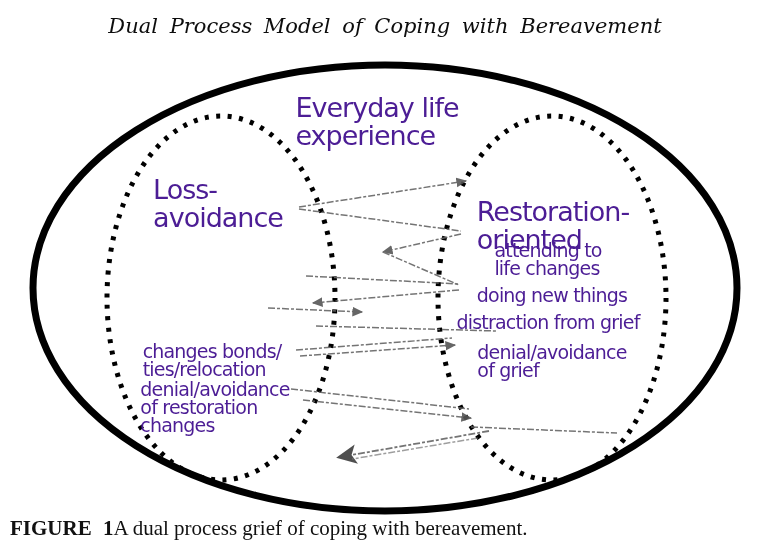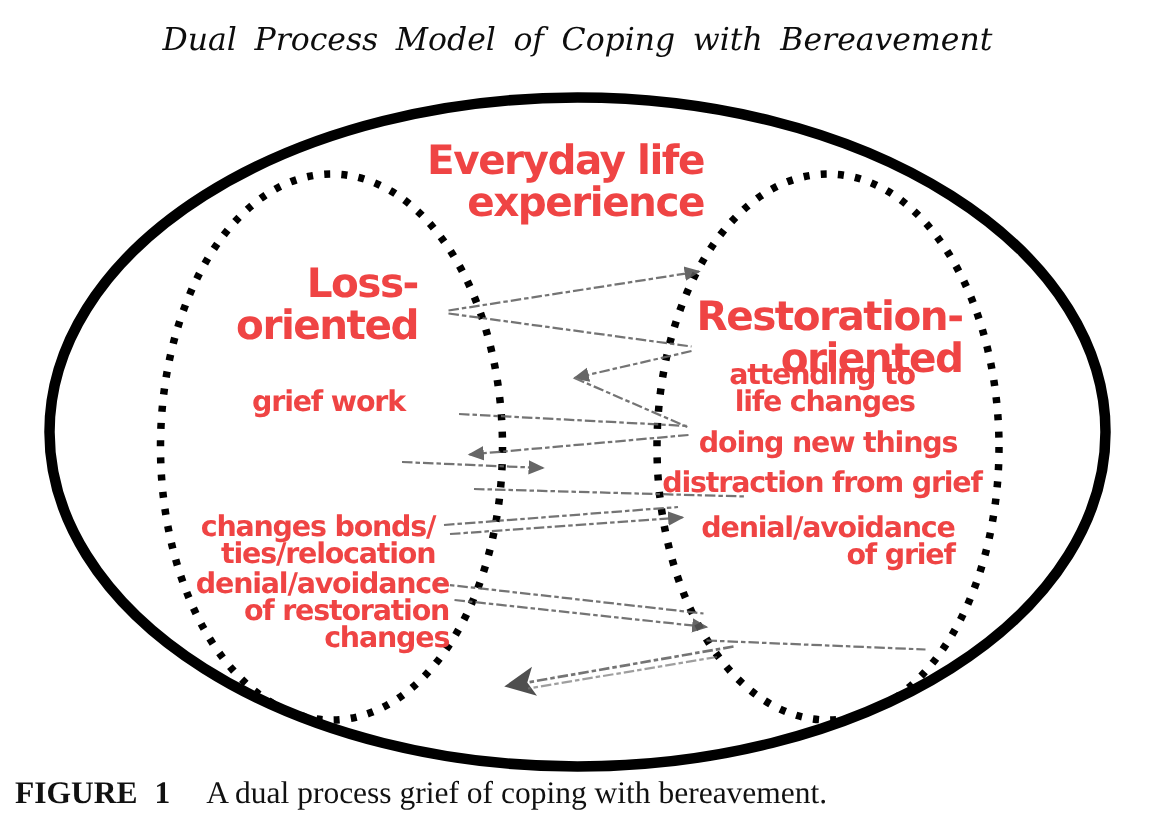--- a/index.html
+++ b/index.html
@@ -20,44 +20,44 @@
     font-family:"DejaVu Serif",serif;
     font-style:italic;
     font-size:21px;
     word-spacing:5px;
     color:#0d0d0d;
   }
   svg.layer{position:absolute;left:0;top:0;}
   .lbl{
     position:absolute;
     transform:translateX(-50%);
-    text-align:right;
+    text-align:left;
     white-space:pre-line;
-    font-weight:bold;
-    color:#ef4444;
+    font-weight:normal;
+    color:#4c1d95;
   }
   .heading{
     font-size:27px;
     line-height:28px;
     letter-spacing:-1px;
   }
   .item{
     font-size:19px;
     line-height:18px;
     letter-spacing:-0.8px;
   }
   .caption{
     position:absolute;
     left:10px;top:516px;
     font-family:"Liberation Serif",serif;
     font-size:21px;
     color:#111;
     white-space:nowrap;
   }
-  .caption .fig{font-weight:bold;word-spacing:6px;margin-right:24px;}
+  .caption .fig{font-weight:bold;word-spacing:6px;margin-right:0;}
   .edge-tick{
     position:absolute;
     right:0px;top:513px;
     width:3px;height:35px;
     background:#20242c;
   }
 </style>
 </head>
 <body>
 
@@ -97,26 +97,25 @@
       <path d="M471,427 L617,433"></path>
       <path d="M489,431 L340,457" stroke-width="1.8" marker-end="url(#arrB)"></path>
       <path d="M478,438 L352,459" opacity="0.7"></path>
     </g>
   </svg>
 
   <div class="lbl heading" style="left:377px;top:94px;">Everyday life
 experience</div>
 
   <div class="lbl heading" style="left:218px;top:176px;">Loss-
-oriented</div>
+avoidance</div>
 
   <div class="lbl heading" style="left:553px;top:182px;margin-top:16px;">Restoration-
 oriented</div>
 
-  <div class="lbl item" style="left:219px;top:259px;">grief work</div>
   <div class="lbl item" style="left:212px;top:342px;">changes bonds/
 ties/relocation</div>
   <div class="lbl item" style="left:215px;top:380px;">denial/avoidance
 of restoration
 changes</div>
 
   <div class="lbl item" style="left:548px;top:241px;">attending to
 life changes</div>
   <div class="lbl item" style="left:548px;top:313px;">distraction from grief</div>
   <div class="lbl item" style="left:552px;top:286px;">doing new things</div>

